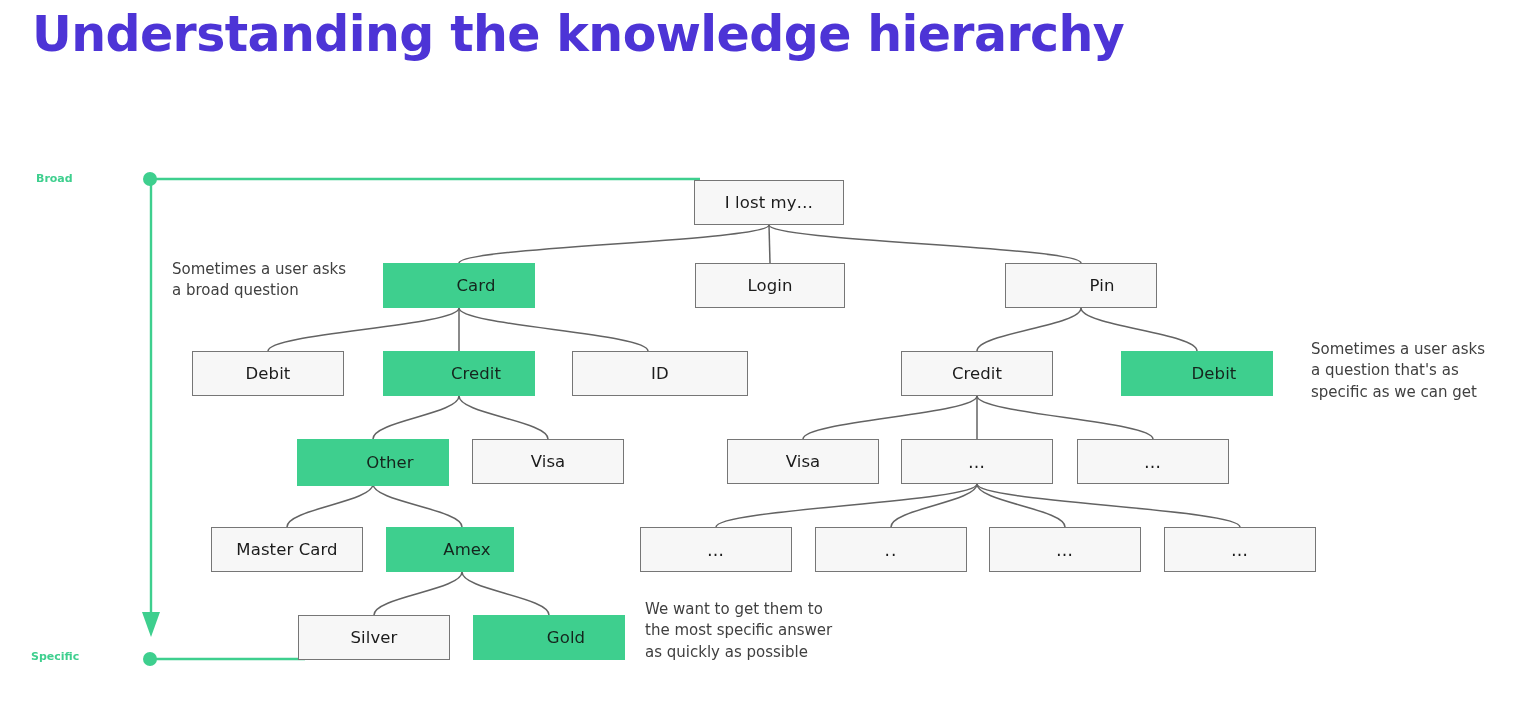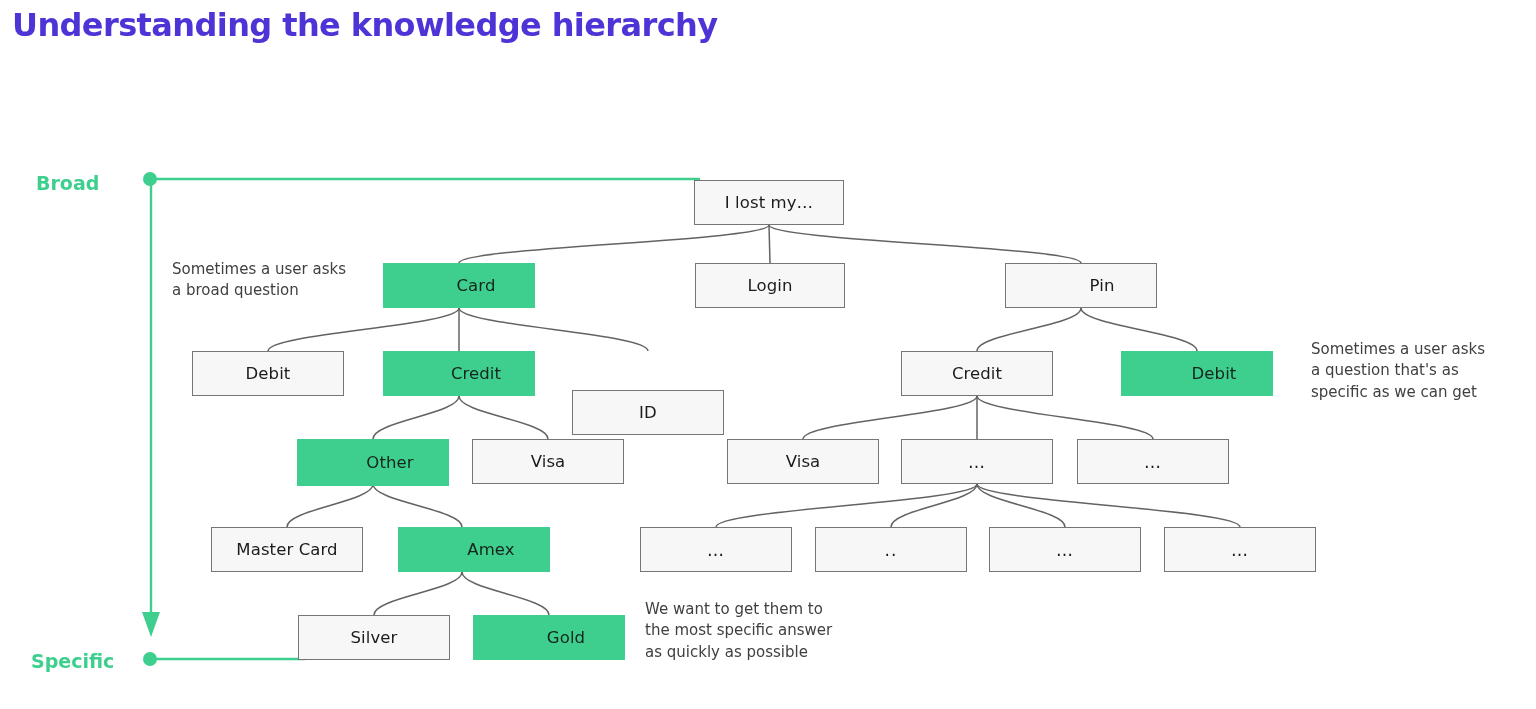--- a/index.html
+++ b/index.html
@@ -14,34 +14,34 @@
     position: relative;
     overflow: hidden;
   }
   #page {
     position: relative;
     width: 1536px;
     height: 709px;
   }
   #title {
     position: absolute;
-    left: 12px;
+    left: 32px;
     top: 6px;
     font-family: "DejaVu Sans", sans-serif;
     font-weight: bold;
-    font-size: 32px;
+    font-size: 49px;
     letter-spacing: -0.6px;
     color: #4d34d6;
     white-space: nowrap;
   }
   
   .axis-label {
     position: absolute;
     font-weight: bold;
-    font-size: 19px;
+    font-size: 11px;
     color: #3ecf8e;
     white-space: nowrap;
   }
   #axis-label-broad { left: 36px; top: 172px; }
   #axis-label-specific { left: 31px; top: 650px; }
 
   #axis-svg {
     position: absolute;
     left: 0; top: 0;
     width: 1536px; height: 709px;
@@ -149,21 +149,21 @@
       </div>
       <div class="node" style="left: 1005px; top: 263px; width: 152px; height: 45px; padding-left: 42px;">
         <span>Pin</span>
       </div>
       <div class="node" style="left: 192px; top: 351px; width: 152px; height: 45px;">
         <span>Debit</span>
       </div>
       <div class="node green" style="left: 383px; top: 351px; width: 152px; height: 45px;">
         <span>Credit</span>
       </div>
-      <div class="node" style="left: 572px; top: 351px; width: 152px; height: 45px; margin-top: 39px;">
+      <div class="node" style="left: 572px; top: 351px; width: 176px; height: 45px;">
         <span>ID</span>
       </div>
       <div class="node" style="left: 901px; top: 351px; width: 152px; height: 45px;">
         <span>Credit</span>
       </div>
       <div class="node green" style="left: 1121px; top: 351px; width: 152px; height: 45px;">
         <span>Debit</span>
       </div>
       <div class="node green" style="left: 297px; top: 439px; width: 152px; height: 47px;">
         <span>Other</span>
@@ -176,21 +176,21 @@
       </div>
       <div class="node dots" style="left: 901px; top: 439px; width: 152px; height: 45px;">
         <span>…</span>
       </div>
       <div class="node dots" style="left: 1077px; top: 439px; width: 152px; height: 45px;">
         <span>…</span>
       </div>
       <div class="node" style="left: 211px; top: 527px; width: 152px; height: 45px;">
         <span>Master Card</span>
       </div>
-      <div class="node green" style="left: 398px; top: 527px; width: 152px; height: 45px;">
+      <div class="node green" style="left: 386px; top: 527px; width: 128px; height: 45px;">
         <span>Amex</span>
       </div>
       <div class="node dots" style="left: 640px; top: 527px; width: 152px; height: 45px;">
         <span>…</span>
       </div>
       <div class="node dots" style="left: 815px; top: 527px; width: 152px; height: 45px;">
         <span>..</span>
       </div>
       <div class="node dots" style="left: 989px; top: 527px; width: 152px; height: 45px;">
         <span>…</span>

